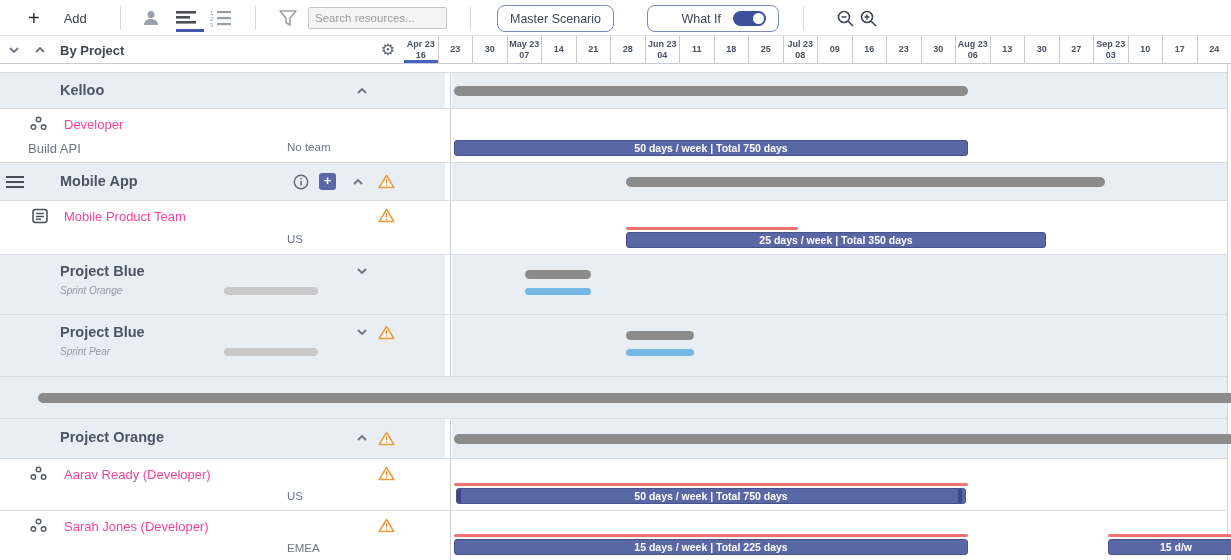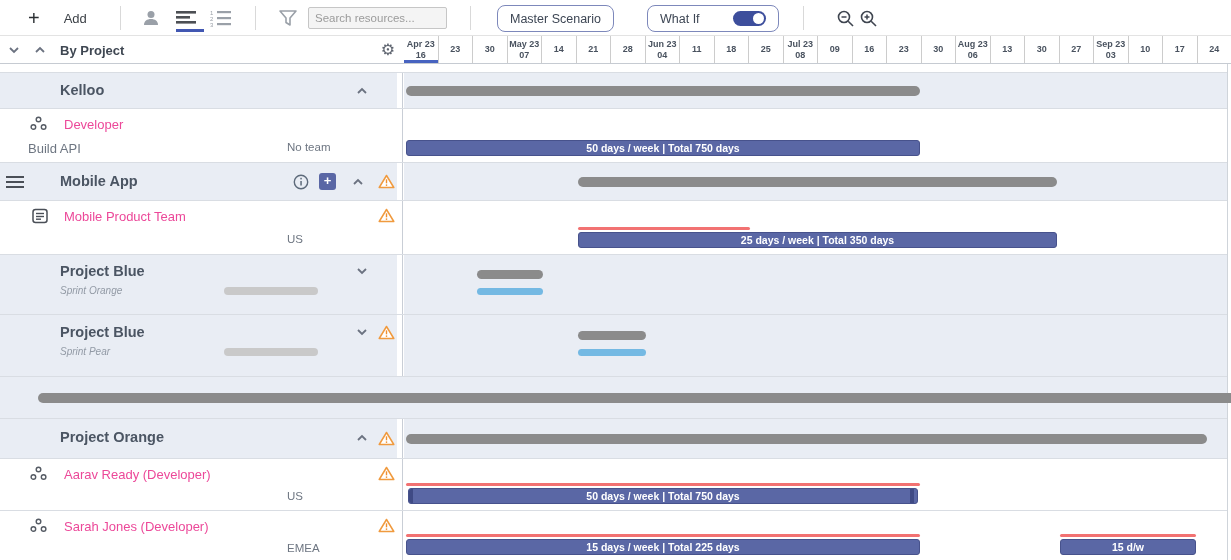--- a/index.html
+++ b/index.html
@@ -35,21 +35,21 @@
   .hdr-cols { flex:1; display:flex; }
   .col { flex:1; border-left:1px solid #ccc; position:relative; display:flex; flex-direction:column;
          align-items:center; justify-content:center; font-size:9px; font-weight:bold;
          color:#49525f; line-height:1.15; text-align:center; cursor:pointer; }
   .col:first-child { border-left:none; }
   .col.selected::after { content:''; position:absolute; left:0; right:0; bottom:0; height:3px; background:#4763c0; }
 
   
   .body { position:relative; height:496px; display:flex; flex-direction:column; background:#fff; }
   .row { display:flex; border-top:1px solid #d9dde3; position:relative; }
-  .row-left { width:397px; position:relative; }
+  .row-left { width:445px; position:relative; }
   .row-bound { width:7px; position:relative; background:#fff; }
   .row-bound::after { content:''; position:absolute; left:5px; top:0; bottom:0; width:1px; background:#c9ced6; }
   .row-right { flex:1; position:relative; }
   .grp .row-left, .grp .row-right { background:#e9edf4; }
   .spacer { height:8px; border-top:none; }
 
   .grp-title { position:absolute; left:60px; font-size:14.5px; font-weight:bold; color:#4b5563; }
   .grp-sub { position:absolute; left:60px; font-size:10px; color:#929aa5;font-style:italic; }
   .res-name { position:absolute; left:64px; top:8px; font-size:13px; color:#ec4899; }
   .res-icon { position:absolute; left:30px; top:7px; }
@@ -123,21 +123,21 @@
       </svg>
     </div>
 
     <input class="search-input" placeholder="Search resources..." style="">
 
     <div class="tb-divider" style="left:470px;"></div>
 
     <div class="pill-btn" style="left:497px;">
       <span>Master Scenario</span>
     </div>
-    <div class="pill-btn" style="left:647px; width:132px; justify-content:space-between;">
+    <div class="pill-btn" style="left:647px; width:132px; justify-content:flex-end;">
       <span>What If</span>
       <span class="toggle">
           <span class="knob"></span>
         </span>
     </div>
 
     <div class="tb-divider" style="left:803px;"></div>
 
     <div class="tb icon-btn" style="left:836px;">
       <svg width="19" height="19">
@@ -347,21 +347,21 @@
               <path d="M8.5 1.5 L15.8 13.5 H1.2 Z" fill="#fff" stroke="#f09a3e" stroke-width="1.5" stroke-linejoin="round"></path>
               <rect x="7.8" y="5.3" width="1.4" height="4" fill="#ef8f2f"></rect>
               <rect x="7.8" y="10.4" width="1.4" height="1.5" fill="#ef8f2f"></rect>
             </svg>
         </span>
         <span class="sub-right" style="top:32px;">US</span>
       </div>
       <div class="row-bound"></div>
       <div class="row-right">
         <div class="redline" style="left:174px; top:26px; width:172px;"></div>
-        <div class="bluebar" style="left:174px; top:31px; width:479px;">
+        <div class="bluebar" style="left:174px; top:31px; width:420px;">
           <span>25 days / week | Total 350 days</span>
         </div>
       </div>
     </div>
 
     <div class="row grp" style="height:60px;">
       <div class="row-left">
         <span class="grp-title" style="top:8px;">Project Blue</span>
         <span class="grp-sub" style="top:30px;">Sprint Orange</span>
         <span class="ptrack" style="top:32px;">

